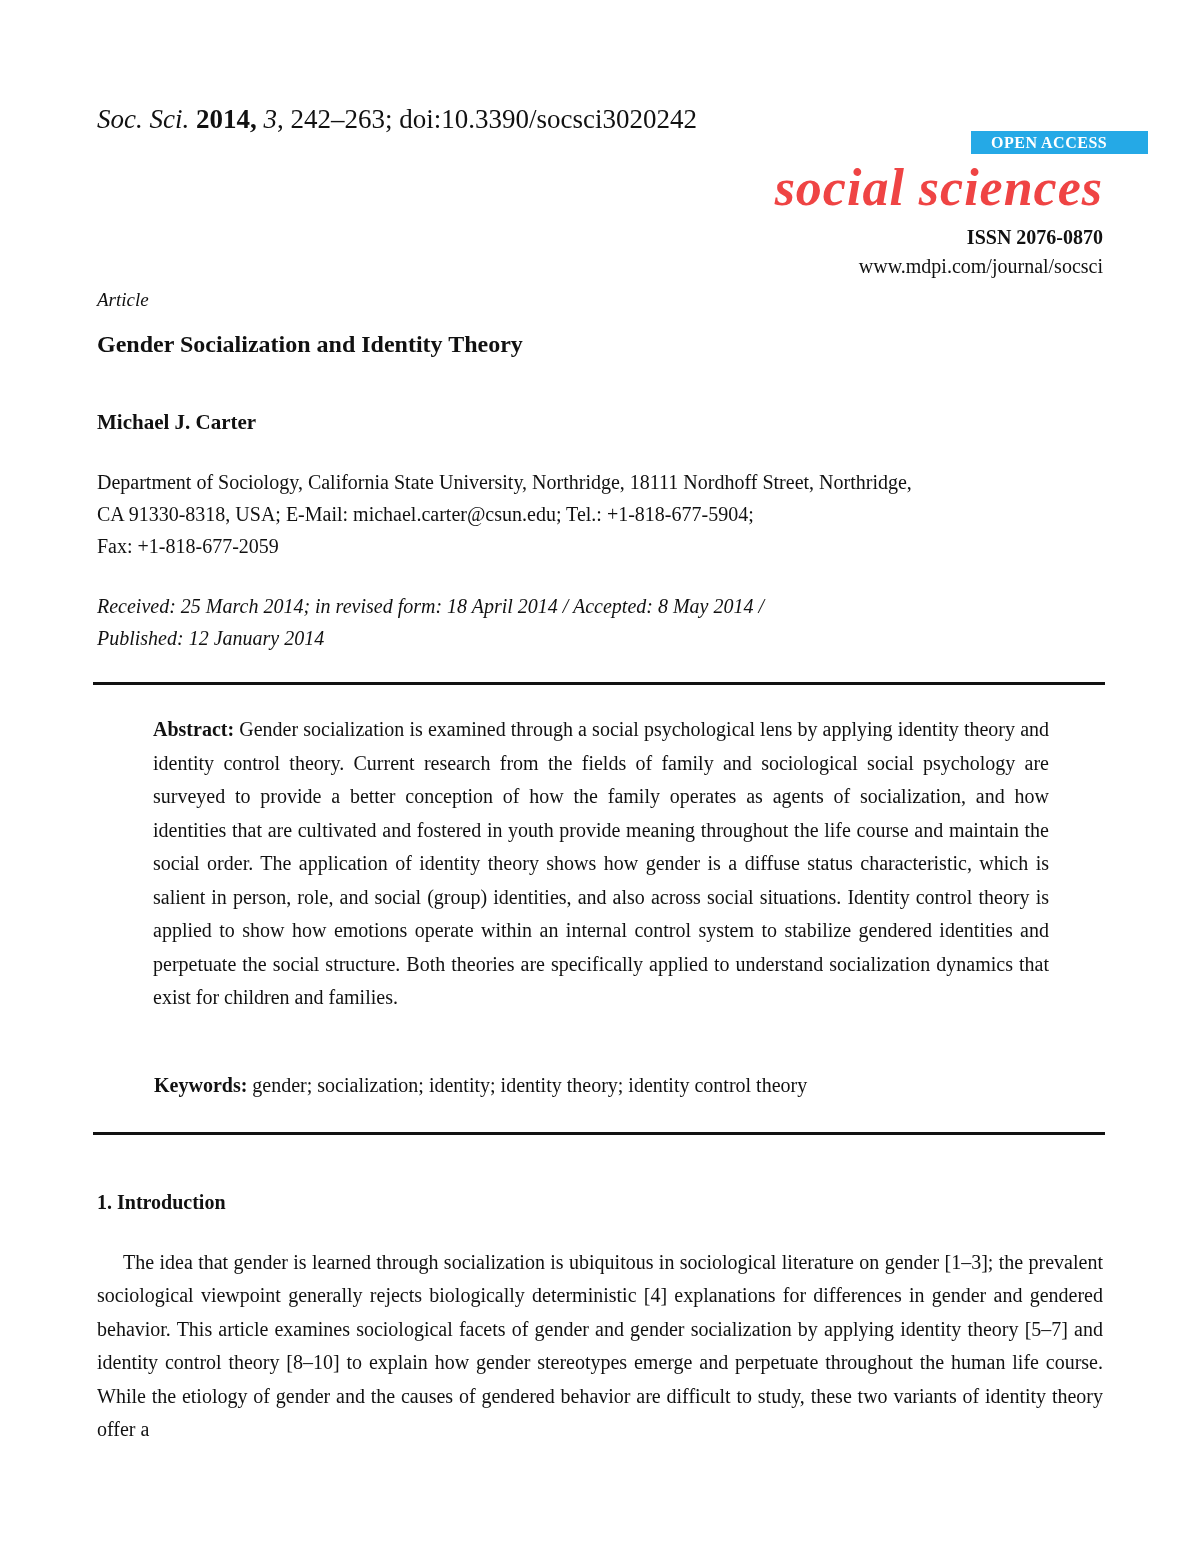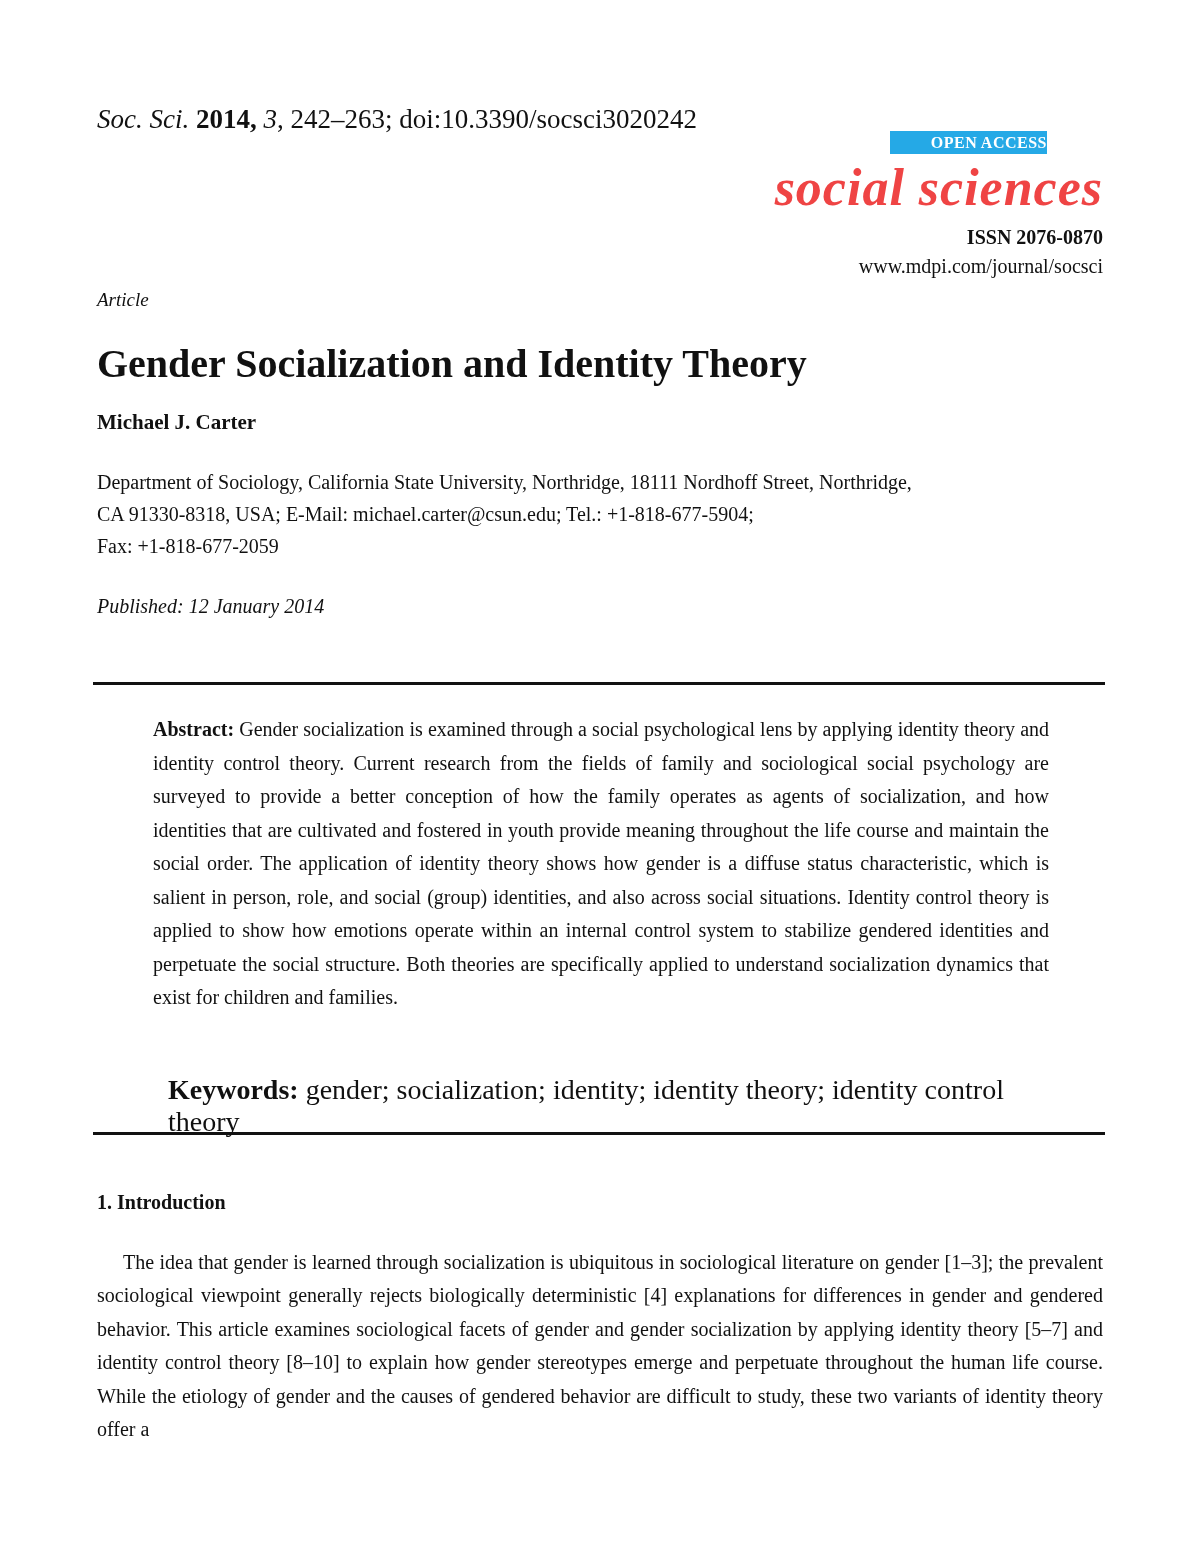--- a/index.html
+++ b/index.html
@@ -2,35 +2,35 @@
 <html><head>
 <meta charset="utf-8">
 <style>
   html, body { margin: 0; padding: 0; background: #ffffff; }
   body { width: 1200px; height: 1553px; position: relative; overflow: hidden;
          font-family: "Liberation Serif", "DejaVu Serif", serif; color: #111; }
   .abs { position: absolute; }
   .citation { left: 97px; top: 104px; font-size: 27px; white-space: nowrap; }
   .citation i { font-style: italic; }
   .citation b { font-weight: bold; }
-  .oa-badge { left: 890px; top: 131px; width: 157px; height: 23px; background: #25a9e6;
-              color: #fff; font-weight: bold; font-size: 16px; text-align: right; line-height: 23px;
-              letter-spacing: 0.5px; }
+  .oa-badge { left: 971px; top: 131px; width: 157px; height: 23px; background: #25a9e6;
+              color: #fff; font-weight: bold; font-size: 16px; text-align: left; line-height: 23px;
+              letter-spacing: 0.5px; padding-left: 20px; }
   .journal { right: 97px; top: 158px; font-size: 52px; font-style: italic; font-weight: bold;
              color: #ef4444; letter-spacing: 1px; white-space: nowrap; }
   .issn { right: 97px; top: 226px; font-size: 20px; font-weight: bold; white-space: nowrap; }
   .url { right: 97px; top: 255px; font-size: 20px; white-space: nowrap; }
   .article-type { left: 97px; top: 289px; font-size: 19px; font-style: italic; }
-  .title { left: 97px; top: 340px; font-size: 40px; font-weight: bold; white-space: nowrap; text-align: right; }
+  .title { left: 97px; top: 331px; font-size: 24px; font-weight: bold; white-space: nowrap; text-align: right; }
   .author { left: 97px; top: 410px; font-size: 21px; font-weight: bold; }
   .affil { left: 97px; top: 466px; width: 1010px; font-size: 20px; line-height: 32px; }
   .dates { left: 97px; top: 590px; width: 1010px; font-size: 20px; line-height: 32px; font-style: italic; }
   .rule { left: 93px; width: 1012px; height: 3px; background: #111; }
   .abstract { left: 153px; top: 713px; width: 896px; font-size: 20px; line-height: 33.5px; text-align: justify; }
-  .keywords { left: 168px; top: 1074px; width: 896px; font-size: 28px; }
+  .keywords { left: 154px; top: 1074px; width: 896px; font-size: 20px; }
   b.lbl { font-weight: bold; }
   .section { left: 97px; top: 1191px; font-size: 20px; font-weight: bold; }
   .body-text { left: 97px; top: 1246px; width: 1006px; font-size: 20px; line-height: 33.4px; text-align: justify; text-indent: 26px; }
 </style>
 </head>
 <body>
 
 <div class="abs citation"><i>Soc. Sci.</i> <b>2014</b><b>,</b> <i>3</i>, <span>242–263; doi:10.3390/socsci3020242</span></div>
 
 <div class="abs oa-badge">OPEN ACCESS</div>
@@ -47,20 +47,21 @@
 
 <div class="abs author">Michael J. Carter</div>
 
 <div class="abs affil">
   <div>Department of Sociology, California State University, Northridge, 18111 Nordhoff Street, Northridge,</div>
   <div>CA 91330-8318, USA; E-Mail: michael.carter@csun.edu; Tel.: +1-818-677-5904;</div>
   <div>Fax: +1-818-677-2059</div>
 </div>
 
 <div class="abs dates">
+  <div>Received: 25 March 2014; in revised form: 18 April 2014 / Accepted: 8 May 2014 /</div>
   <div>Published: 12 January 2014</div>
 </div>
 
 <div class="abs rule" style="top:682px;"></div>
 
 <div class="abs abstract"><b class="lbl">Abstract:</b> <span>Gender socialization is examined through a social psychological lens by applying identity theory and identity control theory. Current research from the fields of family and sociological social psychology are surveyed to provide a better conception of how the family operates as agents of socialization, and how identities that are cultivated and fostered in youth provide meaning throughout the life course and maintain the social order. The application of identity theory shows how gender is a diffuse status characteristic, which is salient in person, role, and social (group) identities, and also across social situations. Identity control theory is applied to show how emotions operate within an internal control system to stabilize gendered identities and perpetuate the social structure. Both theories are specifically applied to understand socialization dynamics that exist for children and families.</span></div>
 
 <div class="abs keywords"><b class="lbl">Keywords:</b> <span>gender; socialization; identity; identity theory; identity control theory</span></div>
 
 <div class="abs rule" style="top:1132px;"></div>

